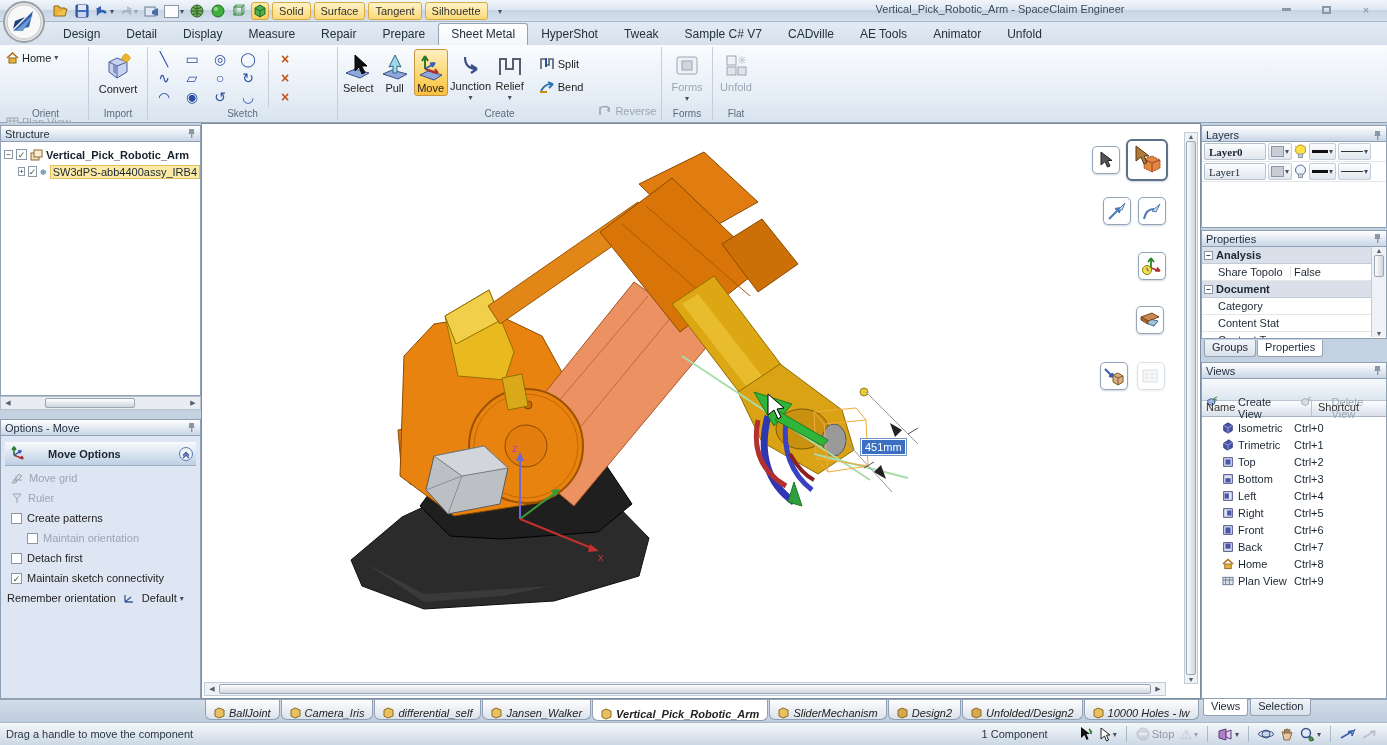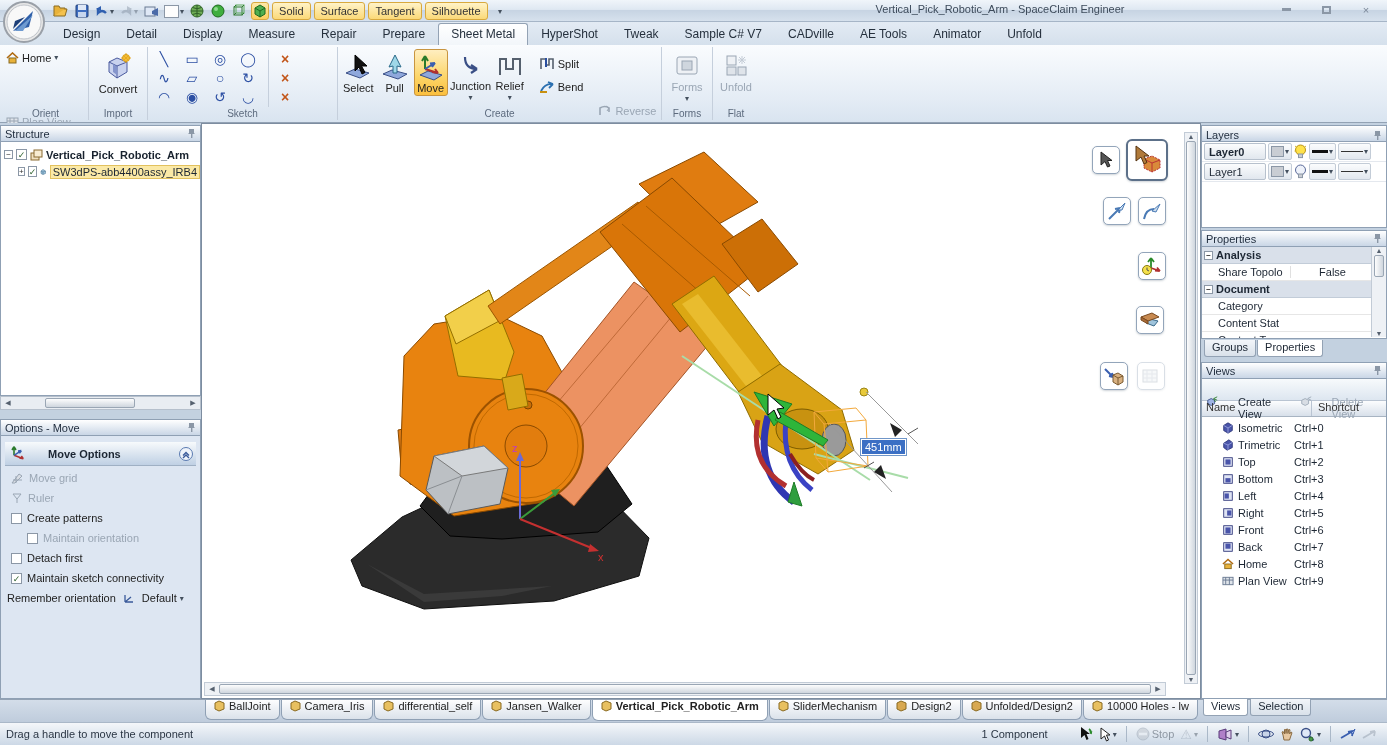--- a/index.html
+++ b/index.html
@@ -101,55 +101,55 @@
     border:1px solid #c2cbd6; display:flex; flex-direction:column; align-items:center; }
   .vthumb { width:10px; flex:1; margin:1px 0; background:linear-gradient(90deg,#fdfdfd,#cfd6de);
     border:1px solid #9aa6b4; border-radius:2px; }
   .hscrollvp { position:absolute; left:2px; bottom:2px; width:962px; height:14px; background:#eef1f5;
     border:1px solid #c2cbd6; display:flex; align-items:center; }
 
   
   #rightcol { position:absolute; left:1201px; top:123px; width:186px; height:576px; background:#c3d1e0; }
   .lrow { display:flex; align-items:center; height:20px; gap:2px; padding:0 2px; border-bottom:1px solid #e4e8ee; }
   .lname { width:62px; height:17px; line-height:16px; padding-left:4px;
-    background:linear-gradient(#fbfcfd,#e1e7ee); border:1px solid #b7c1cd; border-radius:2px; }
+    background:linear-gradient(#fbfcfd,#e1e7ee); border:1px solid #b7c1cd; border-radius:2px;font-family:Liberation Serif, serif; }
   .lbtn { height:17px; display:flex; align-items:center; justify-content:center; gap:1px;
     background:linear-gradient(#fbfcfd,#e1e7ee); border:1px solid #c3ccd7; border-radius:2px; padding:0 2px; }
   .csw { width:13px; height:11px; background:#c9cdd3; border:1px solid #8b97a6; }
   .wline { width:16px; height:3px; background:#111; }
   .sline { width:22px; height:1px; background:#333; }
 
   .pgrid { font-size:11px; }
   .prow { display:flex; height:17px; align-items:center; border-bottom:1px solid #e6e6e6; }
   .prow.grp { background:#d9e0ea; font-weight:bold; border-bottom:1px solid #c2ccd8; }
   .pcell1 { width:88px; padding-left:16px; white-space:nowrap; overflow:hidden; }
   .prow.grp .pcell1 { padding-left:2px; display:flex; gap:3px; align-items:center; }
-  .pcell2 { flex:1; border-left:1px solid #e0e0e0; padding-left:3px;text-align:center; }
+  .pcell2 { flex:1; border-left:1px solid #e0e0e0; padding-left:3px; }
   .ptabs { position:absolute; display:flex; gap:1px; }
   .ptab { height:17px; padding:1px 7px; background:linear-gradient(#f2f5f9,#d9e1ea);
     border:1px solid #93a2b4; border-top:none; border-radius:0 0 3px 3px; }
   .ptab.active { background:#fff; }
   .vtoolbar { display:flex; align-items:center; gap:10px; height:22px; padding:0 4px;
     background:linear-gradient(#f7fafc,#dde6f0); border-bottom:1px solid #b9c4d2; }
   .vtb { display:flex; align-items:flex-start; gap:20px;margin-top:37px; }
   .vtb.dis { color:#9aa6b4; }
   .vcolhead { display:flex; height:16px; background:linear-gradient(#fcfdfe,#d8e0ea);
     border-bottom:1px solid #a8b4c2; color:#333; }
   .vcol1 { width:110px; padding-left:4px; border-right:1px solid #b9c4d2; }
   .vrow { display:flex; align-items:center; height:17px; }
   .vrow .nm { width:86px; display:flex; align-items:center; gap:4px; padding-left:20px; }
   .vrow .sc { padding-left:6px; }
 
   
   #doctabs { position:absolute; left:0; top:699px; width:1387px; height:23px;
     background:linear-gradient(#d3dde9,#bfccdc); border-top:1px solid #93a2b4;
     display:flex; align-items:flex-start; }
-  .dtab { height:20px; margin-right:1px; display:flex; align-items:flex-start; gap:4px; padding:0 8px;
+  .dtab { height:20px; margin-right:1px; display:flex; align-items:flex-end; gap:4px; padding:0 8px;
     background:linear-gradient(#fdfdfe,#dbe2ea); border:1px solid #8fa0b4; border-top:none;
-    border-radius:0 0 6px 6px; white-space:nowrap; color:#222; }
+    border-radius:0 0 6px 6px; white-space:nowrap; color:#222;font-style:italic; }
   .dtab.active { background:#fff; font-weight:bold; height:21px; }
   .dnav { display:flex; align-items:center; gap:8px; margin-left:18px; color:#55606e; padding-top:3px; }
   #sidetabs { position:absolute; left:1203px; top:699px; display:flex; gap:2px; }
   #statusbar { position:absolute; left:0; top:722px; width:1387px; height:23px;
     background:linear-gradient(#f4f7fa,#ccd8e6); border-top:1px solid #aab8c8;
     display:flex; align-items:center; padding:0 6px; color:#2b3644; }
   .sdiv { width:1px; height:16px; background:#aab8c8; margin:0 6px; }
   .sbtn { display:flex; align-items:center; gap:2px; padding:0 3px; height:18px; }
   .sbtn.dis { opacity:.45; }
 </style>

